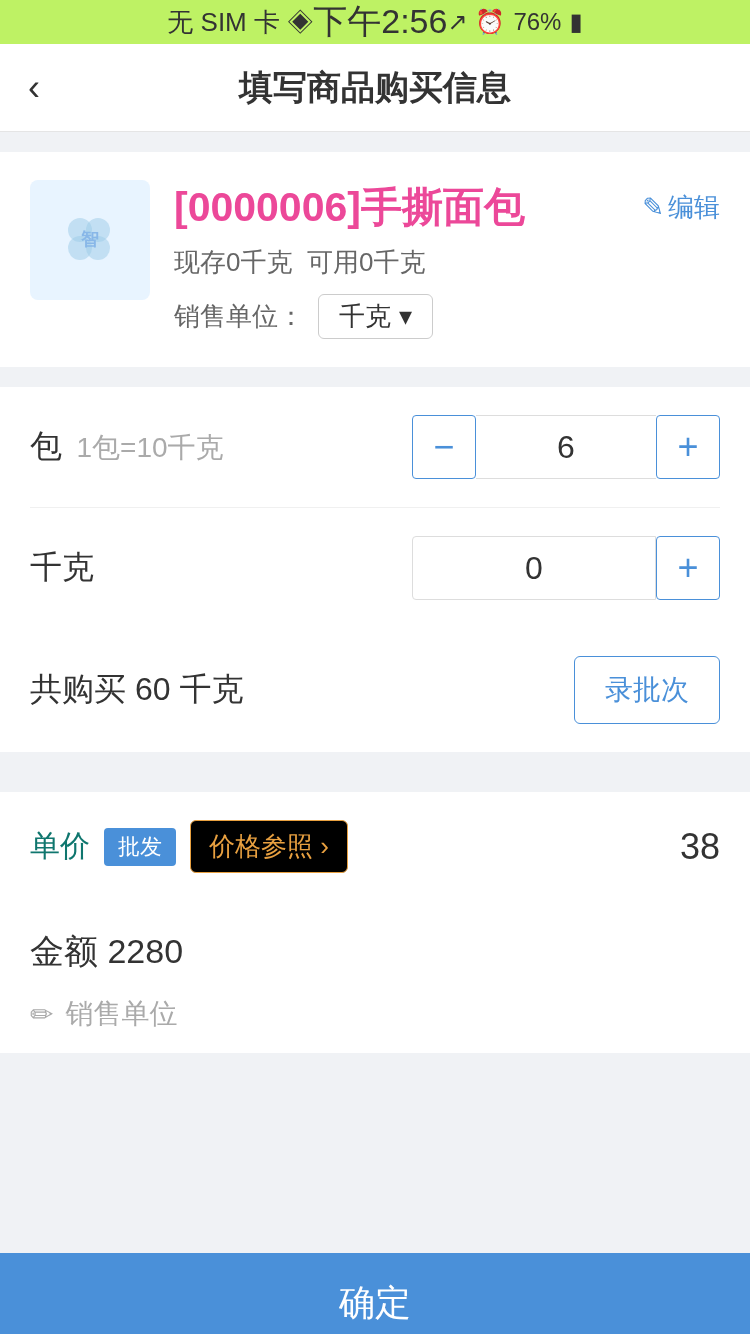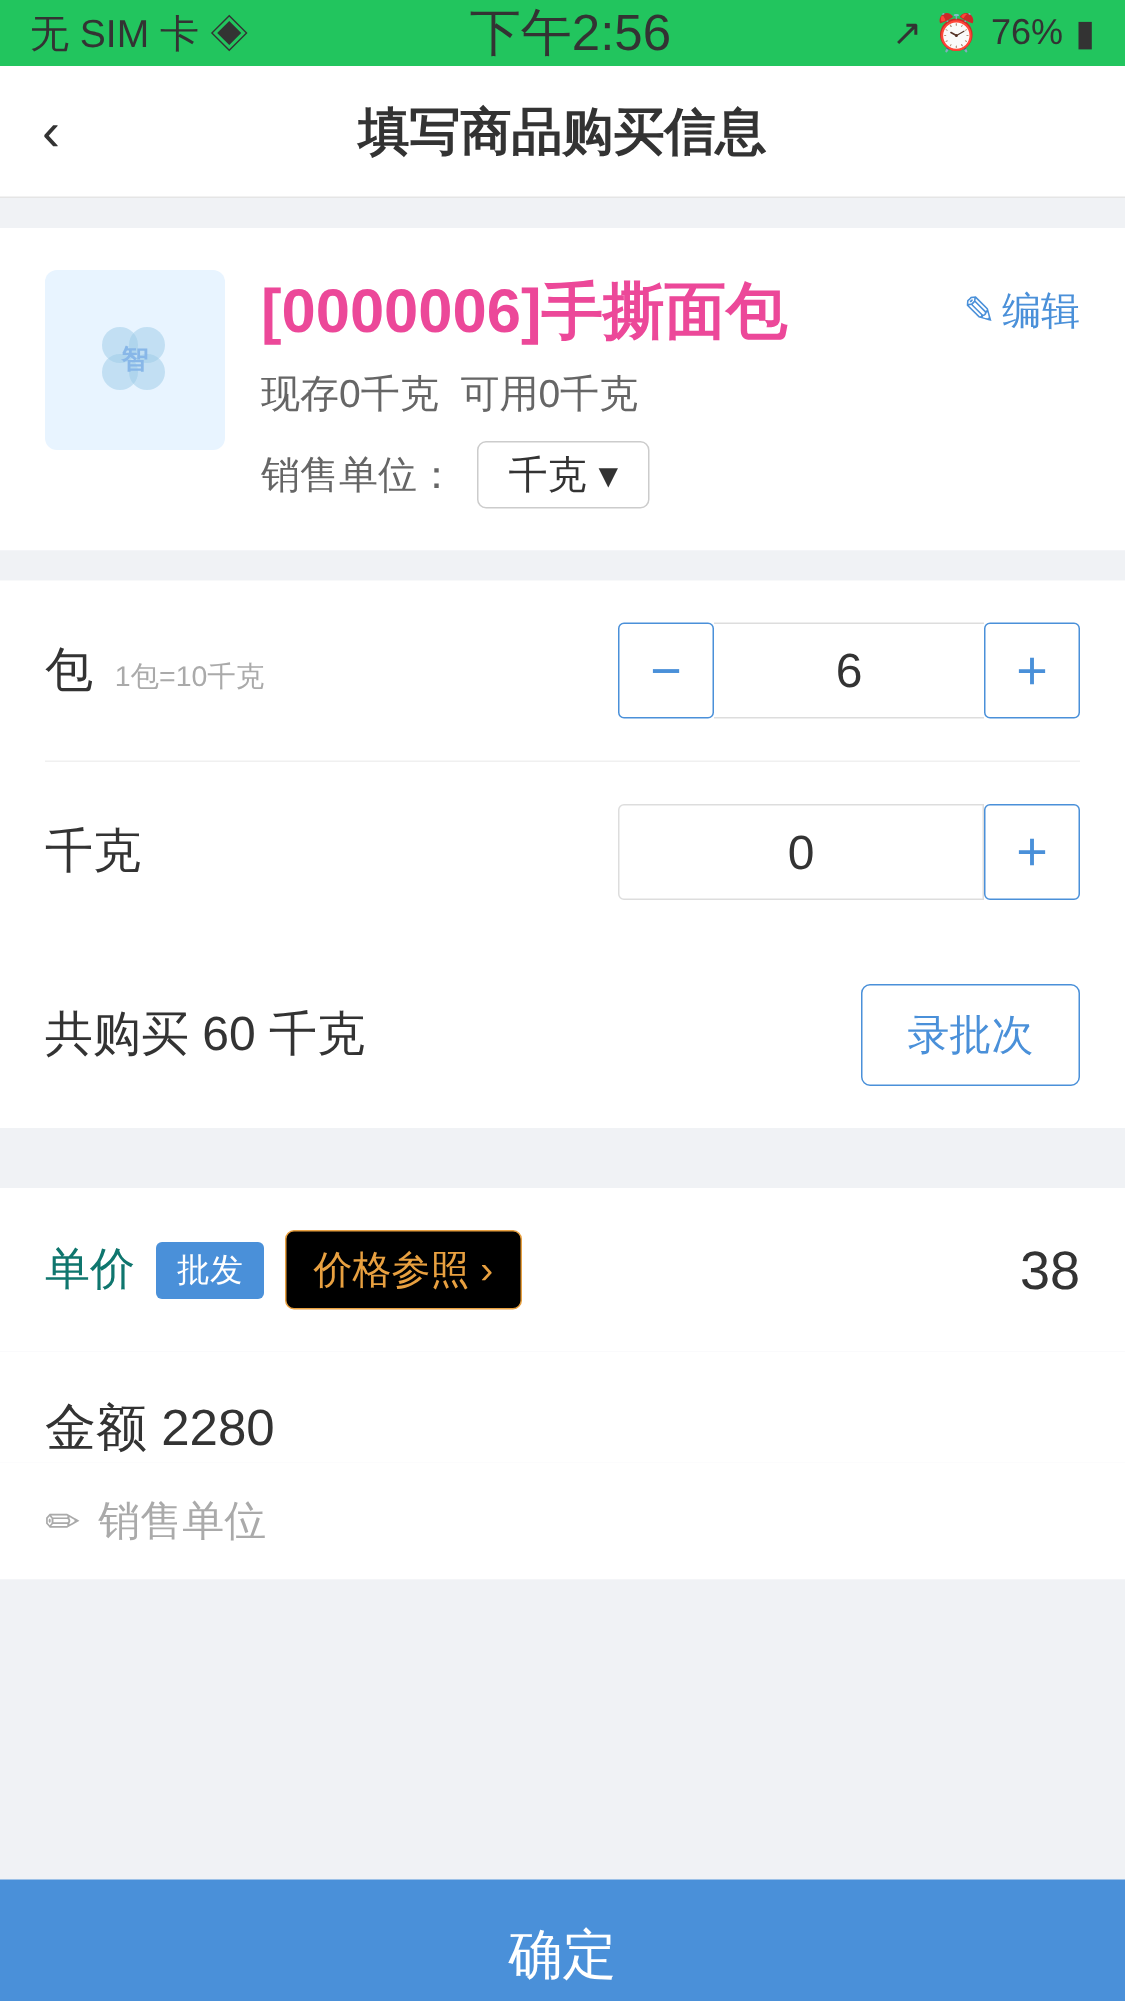--- a/index.html
+++ b/index.html
@@ -9,24 +9,24 @@
       min-height: 1334px;
       font-family: -apple-system, "PingFang SC", "Helvetica Neue", sans-serif;
       background: #f0f2f5;
       display: flex;
       flex-direction: column;
     }
 
     
     .status-bar {
       height: 44px;
-      background: #22c55e;
-      display: flex;
-      align-items: center;
-      justify-content: space-between;
+      background: #bef264;
+      display: flex;
+      align-items: center;
+      justify-content: center;
       padding: 0 20px;
       font-size: 26px;
     }
     .status-left { font-size: 26px; color: #333; }
     .status-center { font-size: 34px; font-weight: 500; color: #333; }
     .status-right { display: flex; align-items: center; gap: 8px; font-size: 24px; color: #333; }
 
     
     .nav-bar {
       height: 88px;
@@ -132,21 +132,21 @@
       padding: 28px 0;
       border-bottom: 1px solid #f0f0f0;
     }
     .input-row:last-child { border-bottom: none; }
     .input-label {
       font-size: 32px;
       color: #333;
       font-weight: 500;
     }
     .input-sublabel {
-      font-size: 19px;
+      font-size: 28px;
       color: #aaa;
       margin-left: 10px;
     }
     .quantity-control {
       display: flex;
       align-items: center;
       gap: 0;
     }
     .qty-btn {
       width: 64px;

